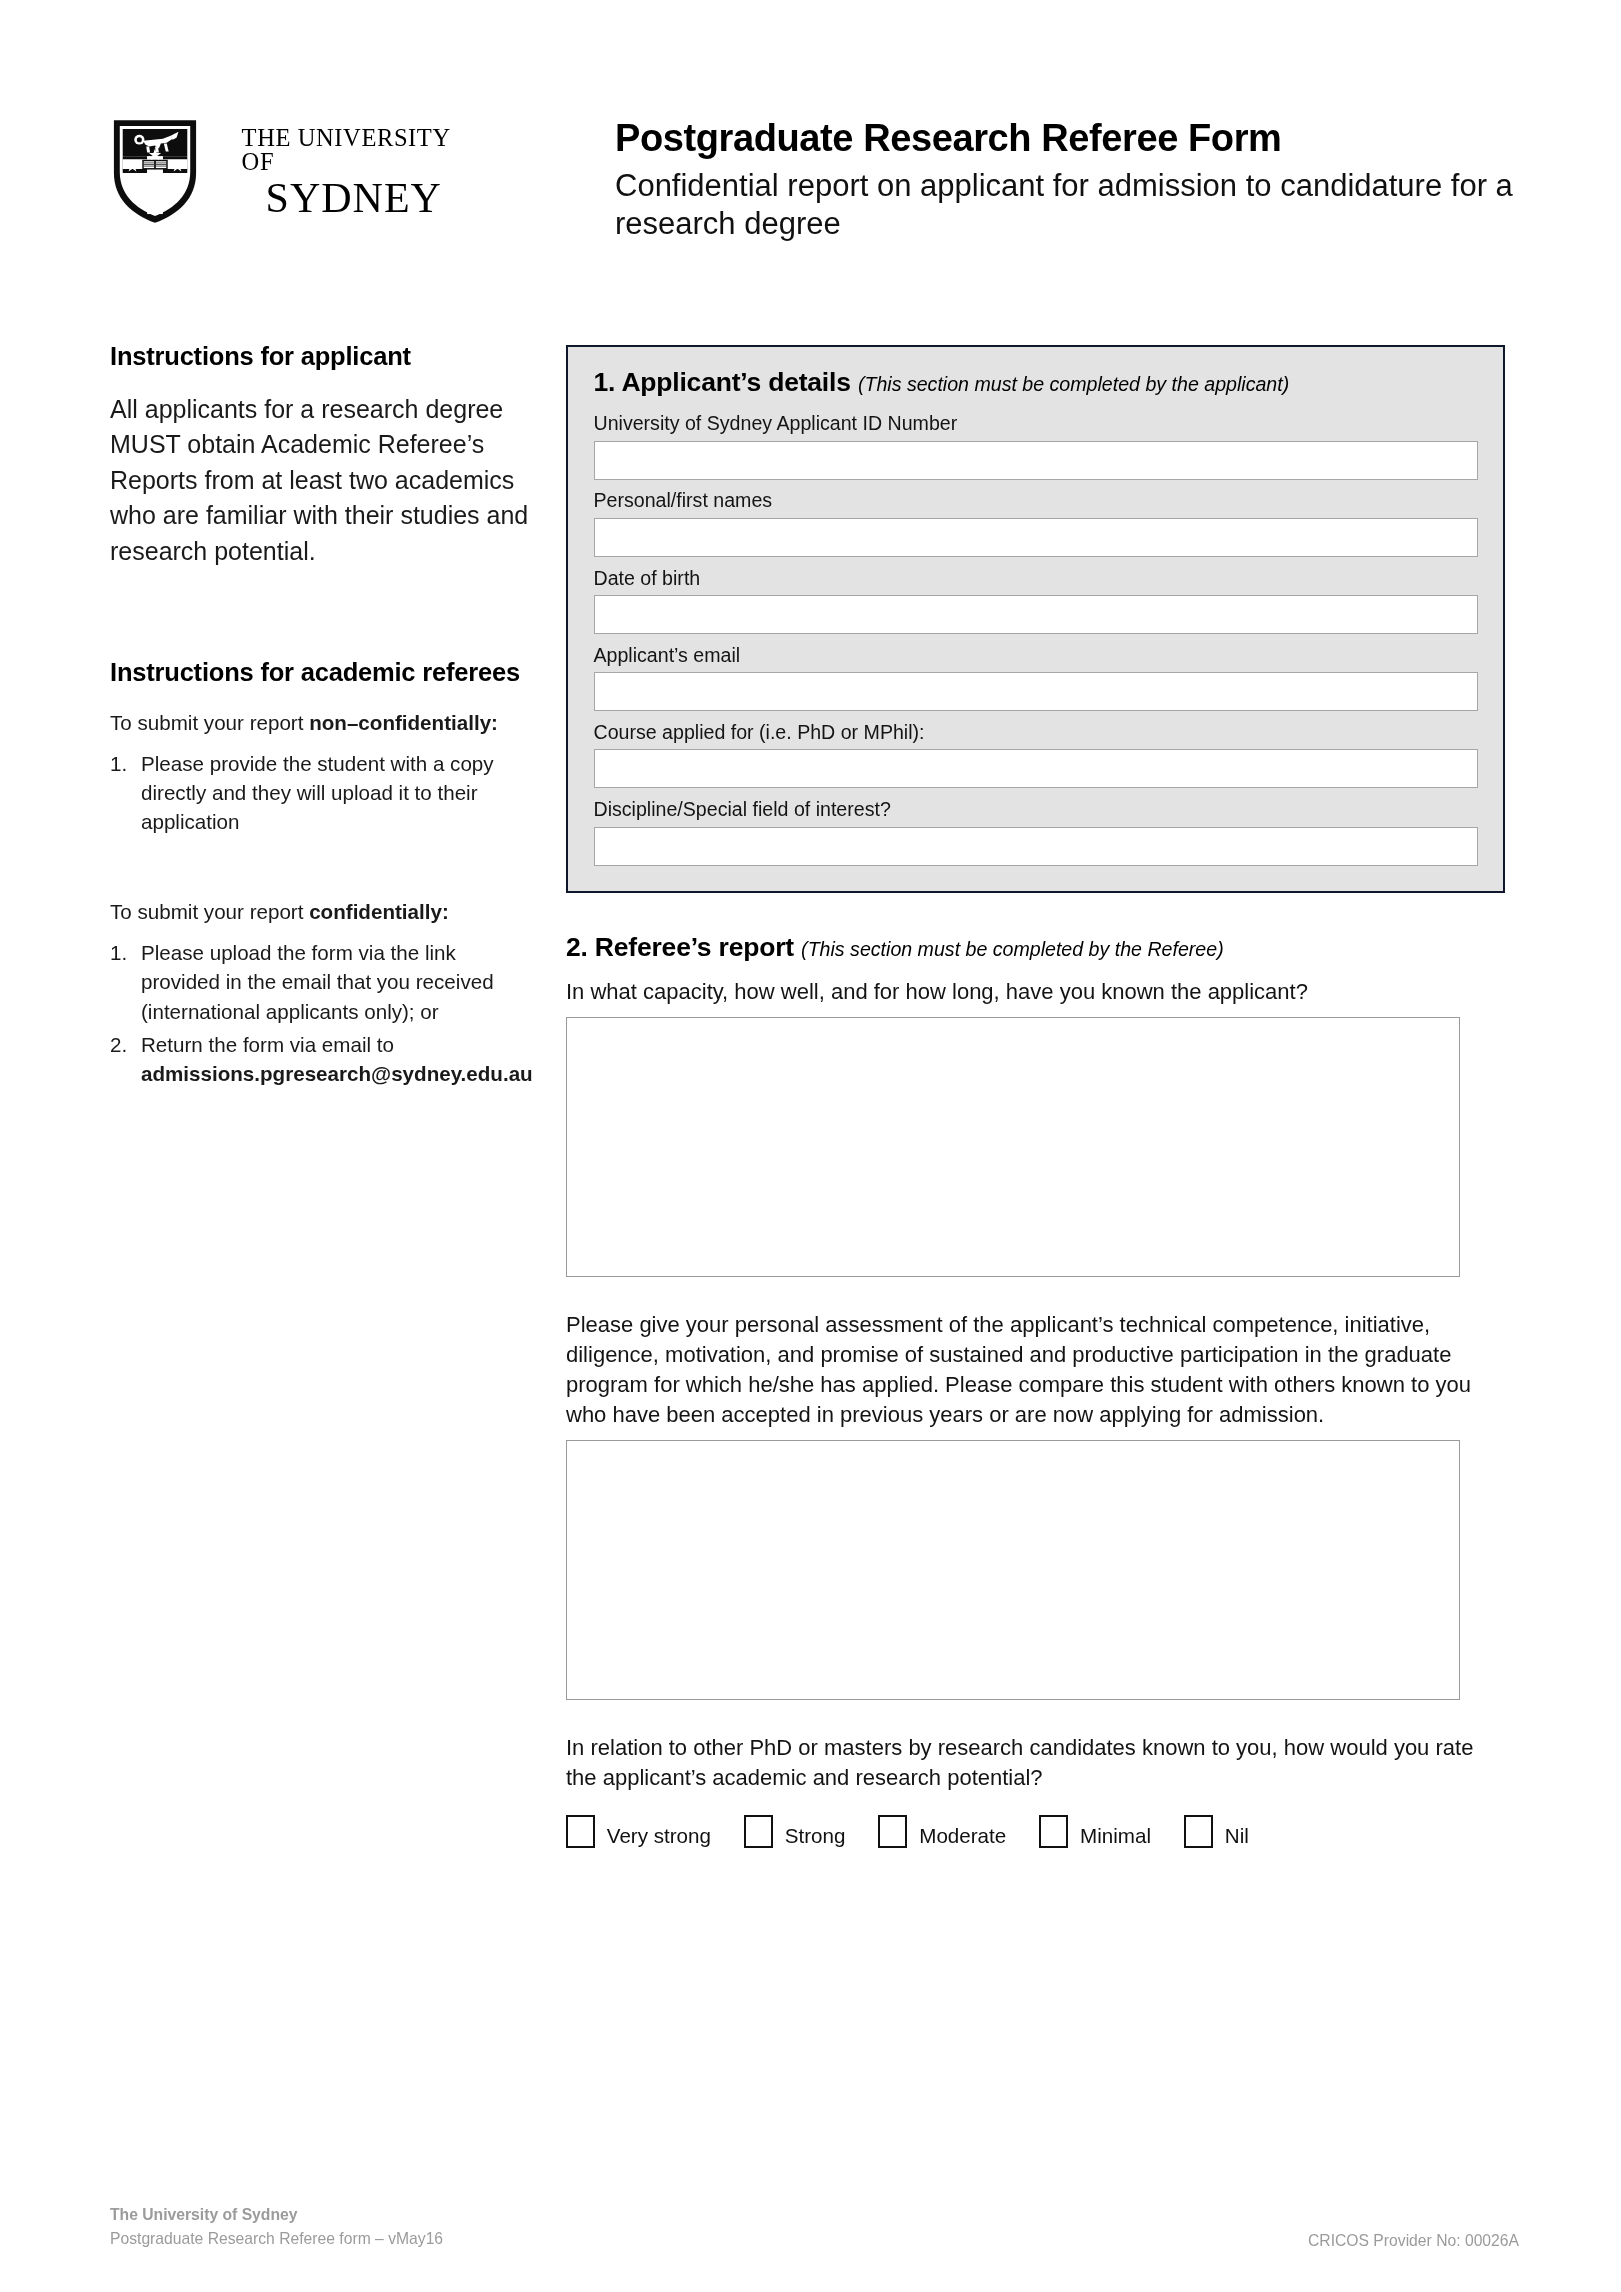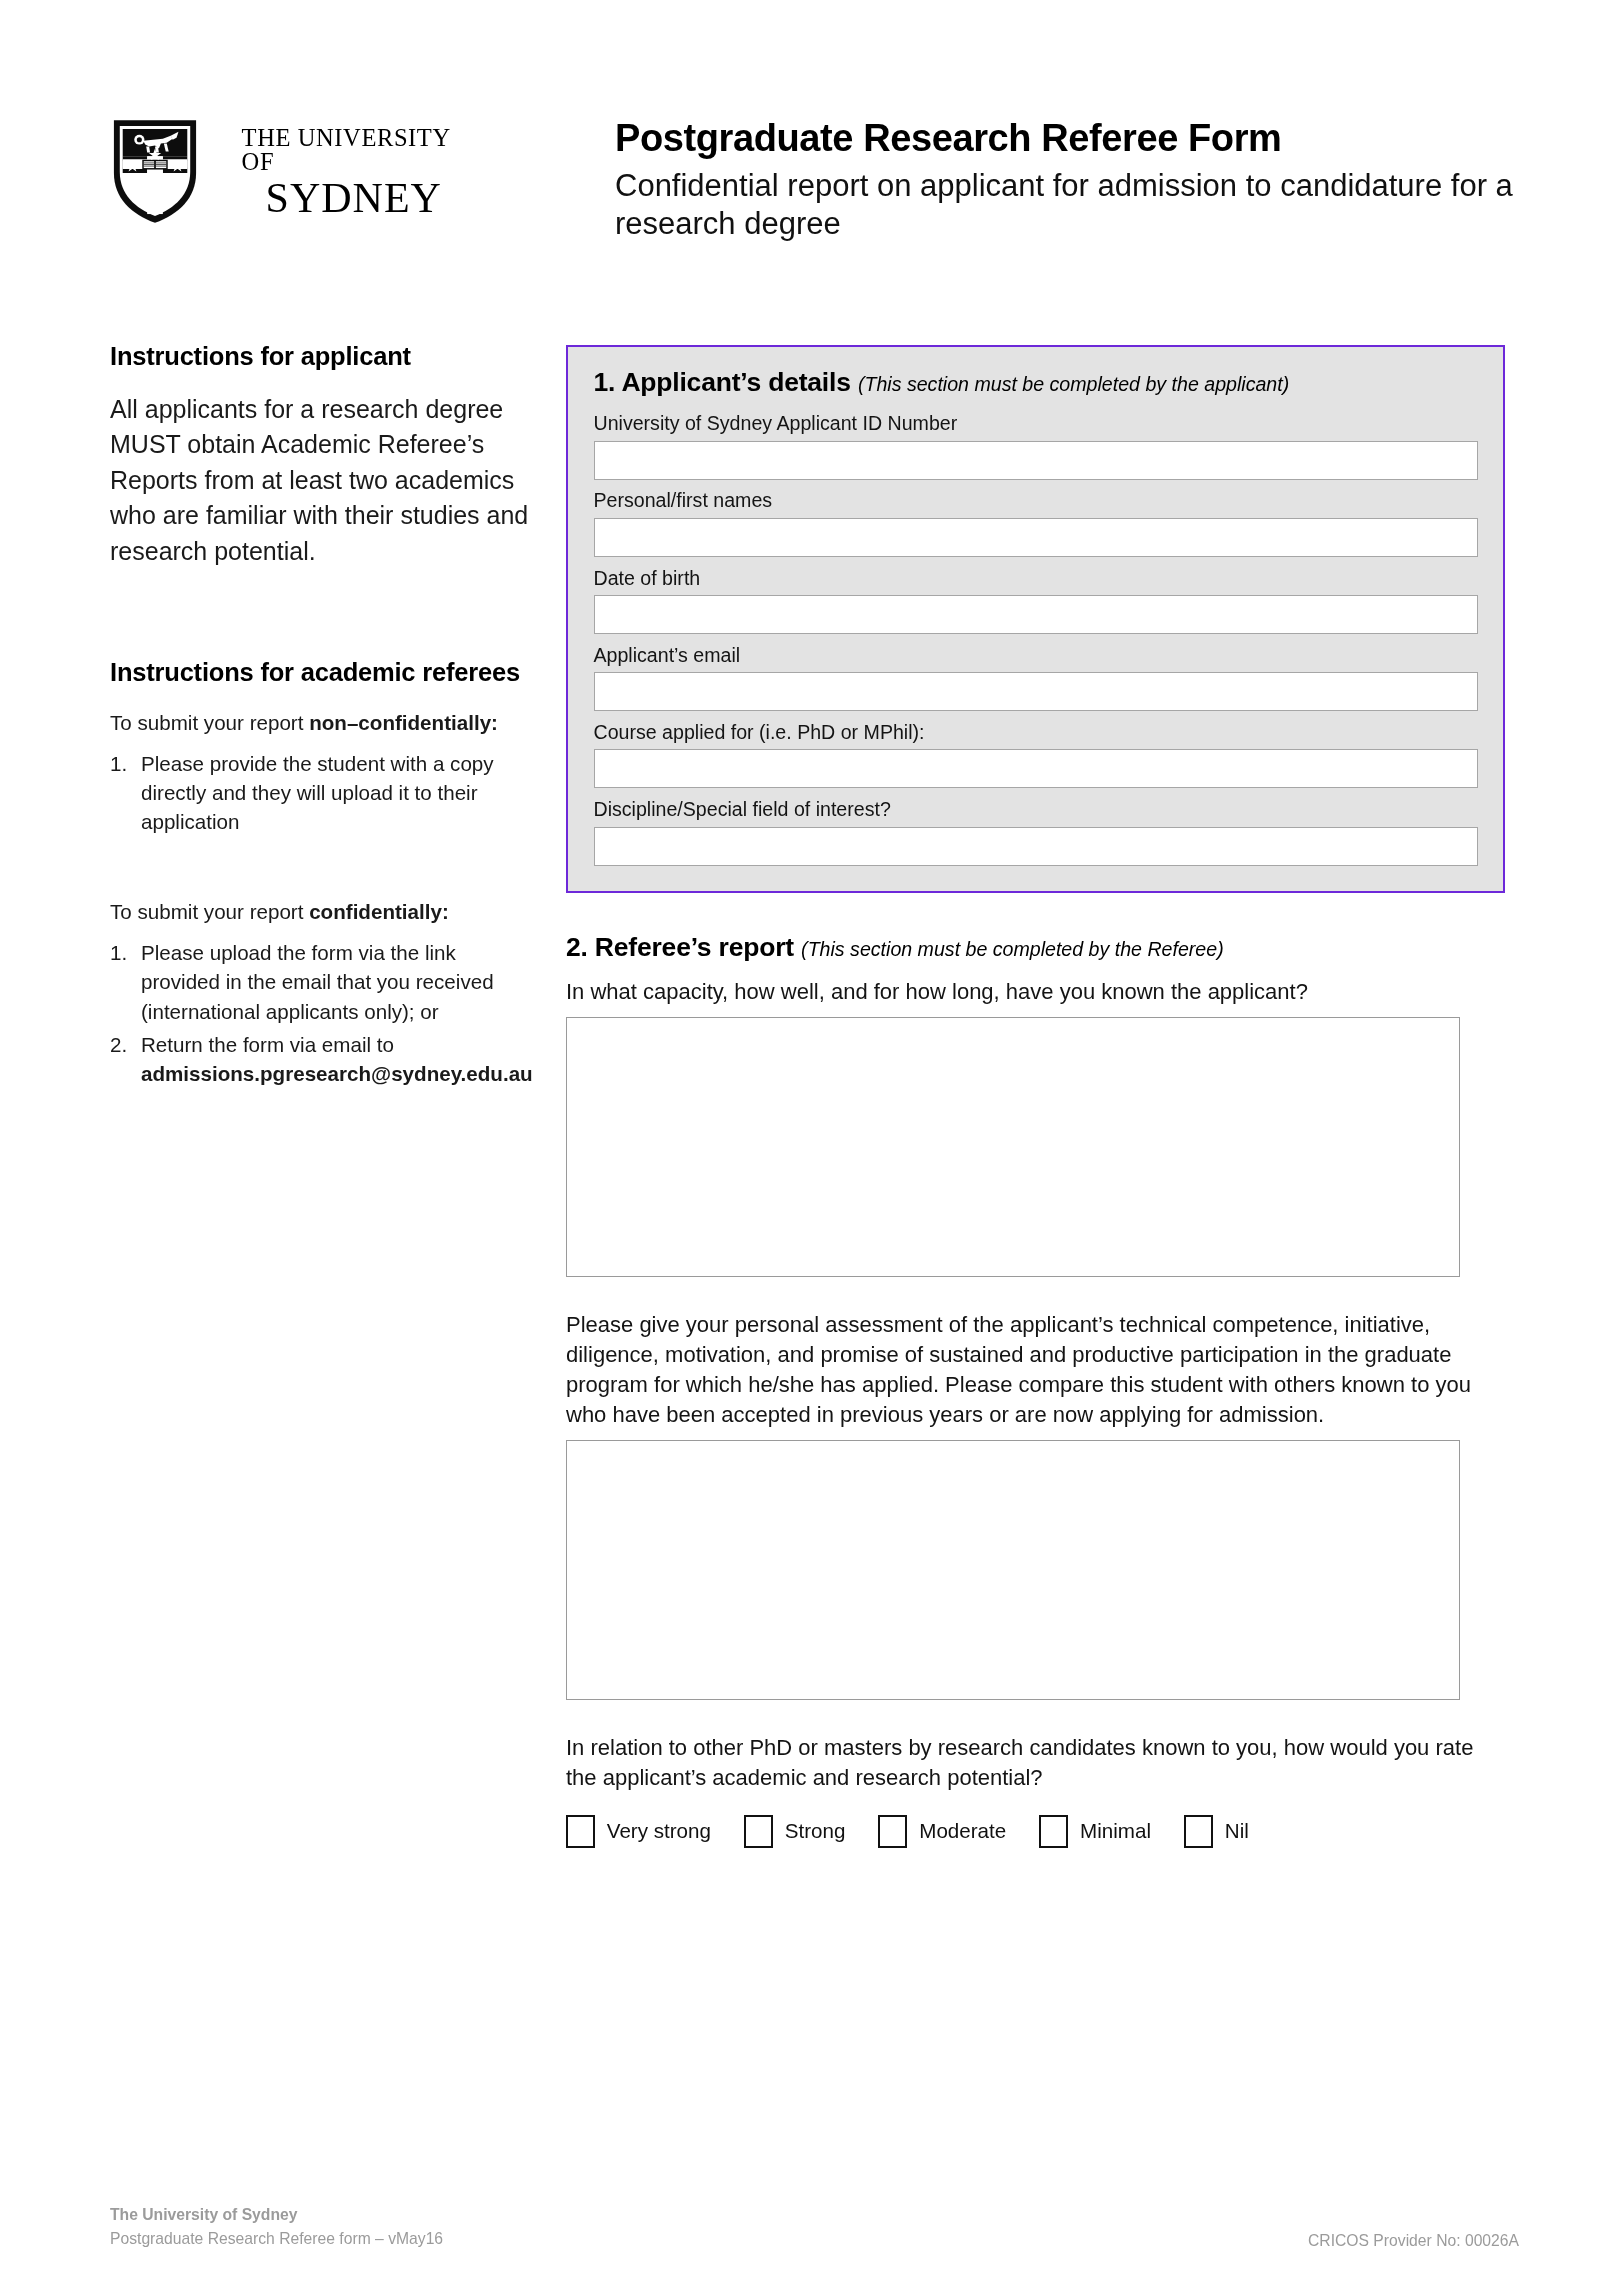--- a/index.html
+++ b/index.html
@@ -144,21 +144,21 @@
   .main {
     position: absolute;
     left: 566px;
     top: 345px;
     width: 939px;
   }
 
   
   .section1 {
     background: #e3e3e3;
-    border: 2px solid #6d28d9;
+    border: 2px solid #0f172a;
     padding: 19.6px 25.5px 25.5px 25.5px;
     box-sizing: border-box;
     width: 939px;
   }
   .sec-title {
     font-size: 26.5px;
     font-weight: bold;
     color: #000;
     margin: 0 0 13.7px 0;
     letter-spacing: -0.2px;
@@ -224,21 +224,21 @@
 
   
   .rating-row {
     display: flex;
     align-items: center;
     margin-top: 21.6px;
     gap: 0;
   }
   .rate-item {
     display: flex;
-    align-items: center;
+    align-items: flex-end;
     margin-right: 33px;
   }
   .rate-box {
     width: 29px;
     height: 33px;
     box-sizing: border-box;
     border: 2px solid #111;
     background: #fff;
     display: inline-block;
     flex: 0 0 auto;

